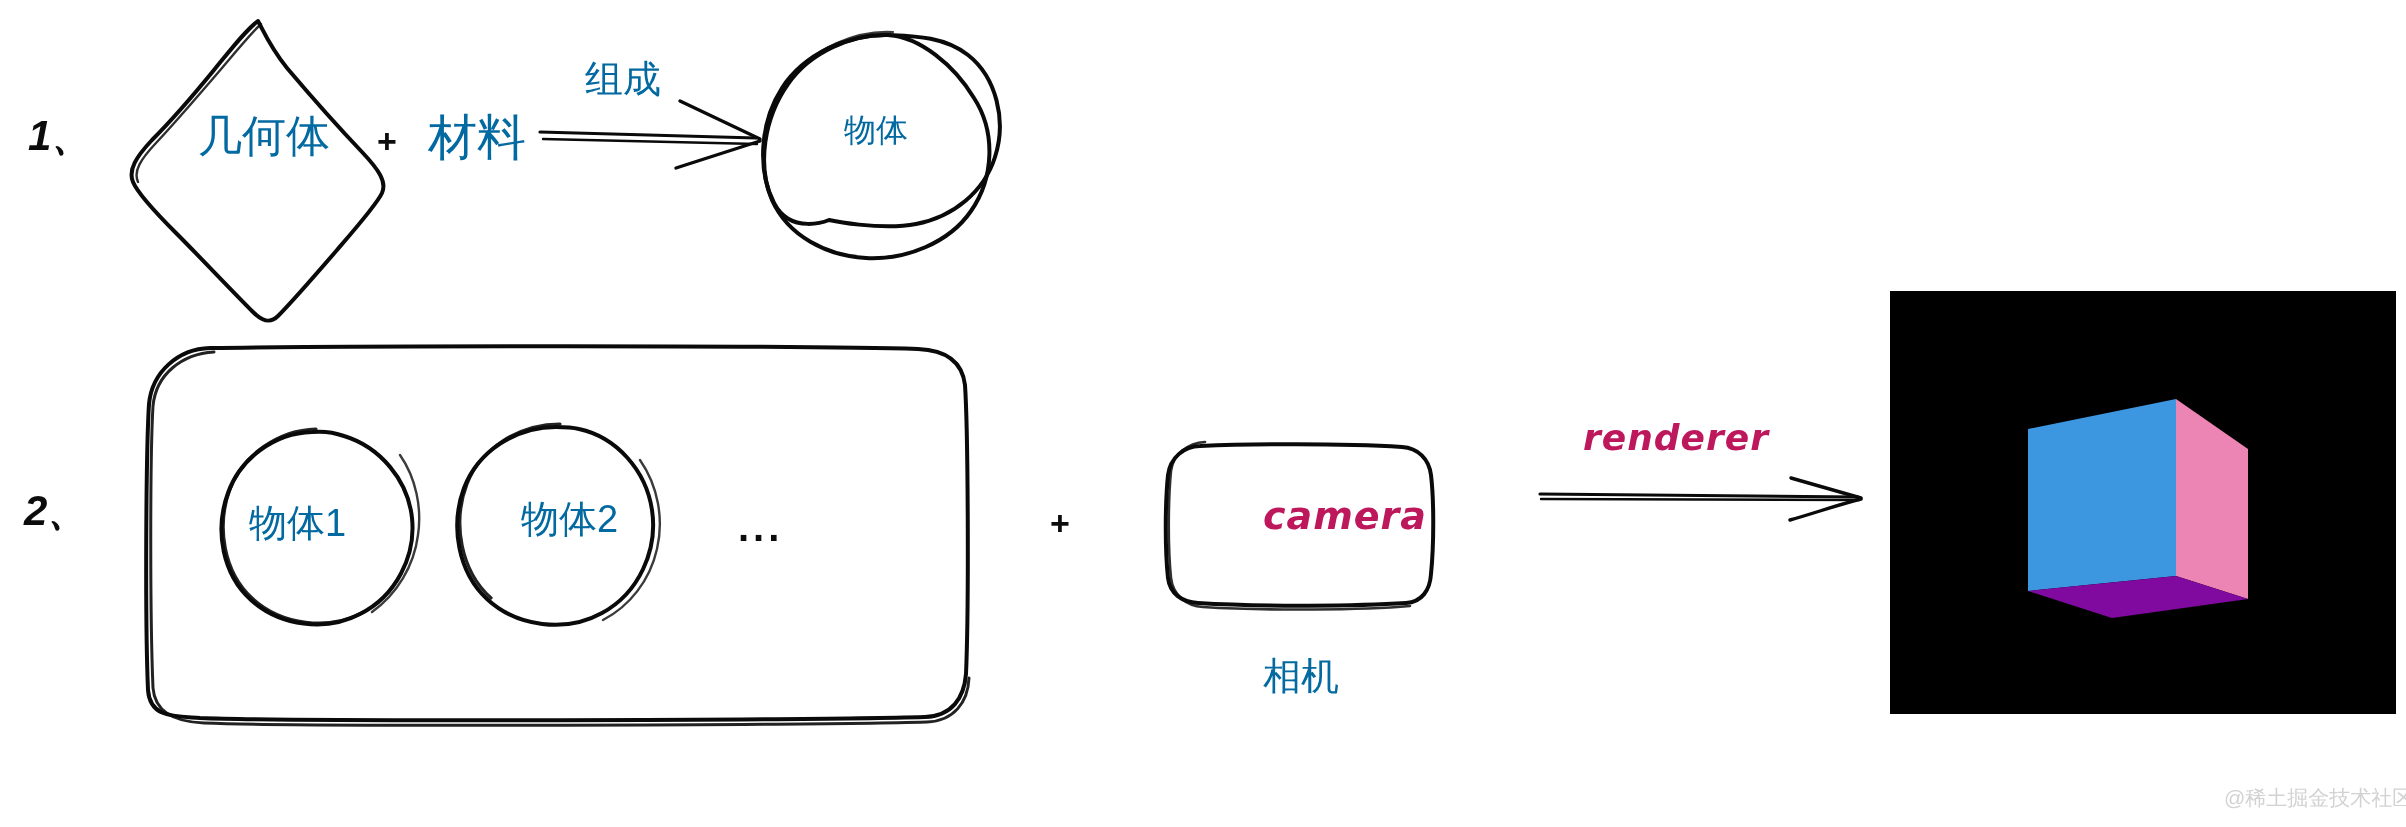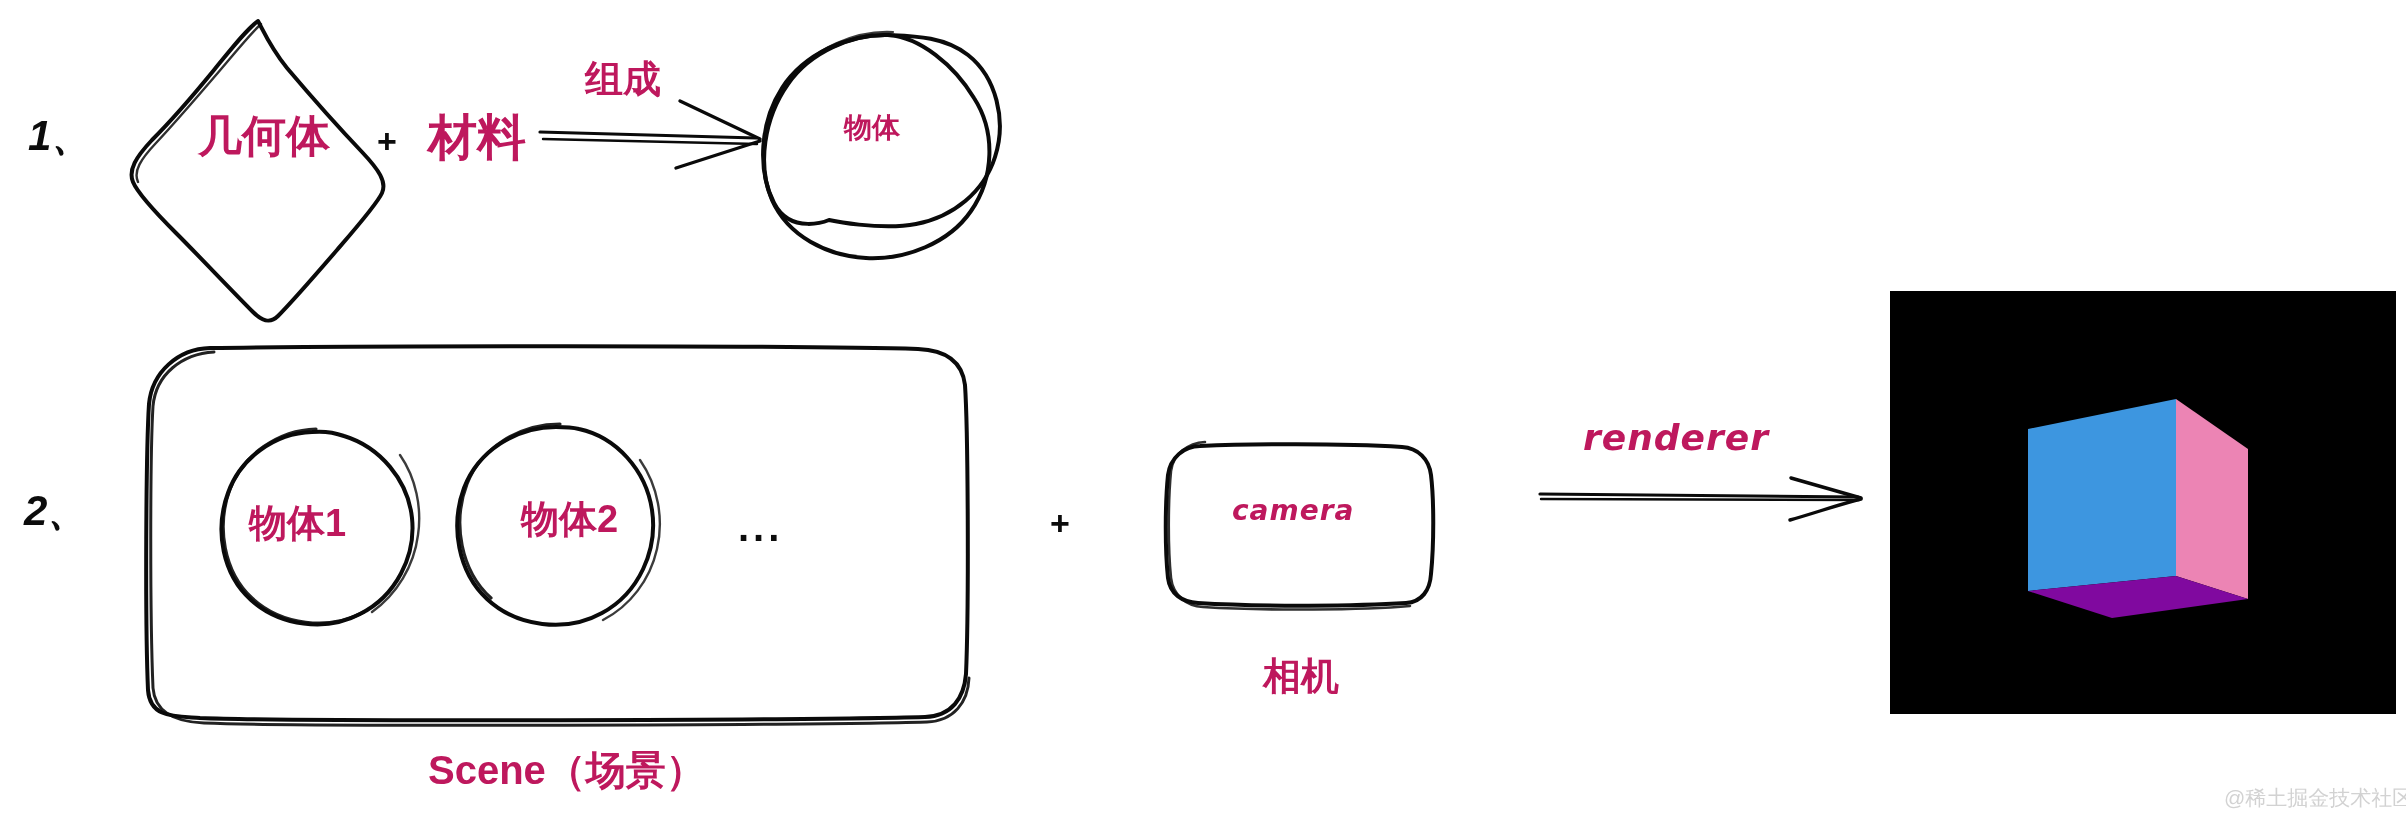--- a/index.html
+++ b/index.html
@@ -16,49 +16,48 @@
     width: 2406px;
     height: 827px;
     background: #ffffff;
     overflow: hidden;
   }
   .abs { position: absolute; }
 
   
   .cn {
     font-family: "Liberation Sans", "DejaVu Sans", sans-serif;
-    color: #be185d;
+    color: #0369a1;
     white-space: nowrap;
     line-height: 1;
-    font-weight: bold;
   }
   .hand {
     font-family: "DejaVu Sans", sans-serif;
     color: #be185d;
     white-space: nowrap;
     line-height: 1;
     font-weight: 600;
     font-style: italic;
     letter-spacing: 1px;
   }
 
   .step-num {
     font-size: 42px;
     font-weight: 600;
     font-style: italic;
     color: #0c0c0c;
   }
   .label-geo   { font-size: 44px; text-align: right; }
   .label-mat   { font-size: 49px; }
   .label-above { font-size: 38px; }
-  .label-obj   { font-size: 28px; }
+  .label-obj   { font-size: 32px; }
   .label-obj-n { font-size: 38px; text-align: right; }
   .plus-sign   { font-size: 34px; font-weight: 700; color: #0c0c0c; }
   .ellipsis    { font-size: 40px; font-weight: 700; color: #0c0c0c; letter-spacing: 4px;}
-  .label-camera{ font-size: 28px; }
+  .label-camera{ font-size: 38px; margin-left: 31px; }
   .label-cam-cn{ font-size: 38px; margin-top: 44px; }
   .label-renderer { font-size: 36px; }
   .label-scene { font-size: 40px; }
   .watermark {
     font-size: 21px;
     color: #d2d2d2;
     white-space: nowrap;
     font-family: "Liberation Sans", sans-serif;
   }
 
@@ -202,21 +201,20 @@
   <div class="abs ellipsis" style="left:738px; top:505px;">...</div>
 
   <div class="abs plus-sign" style="left:1050px; top:504px;">+</div>
 
   <div class="abs hand label-camera" style="left:1232px; top:497px;">camera</div>
 
   <div class="abs cn label-cam-cn" style="left:1263px; top:613px;">相机</div>
 
   <div class="abs hand label-renderer" style="left:1583px; top:420px;">renderer</div>
 
-  <div class="abs cn label-scene" style="left:428px; top:750px;">Scene（场景）</div>
 
   <div class="abs" id="render-panel" style="left:1890px; top:291px; width:506px; height:423px;">
     <svg width="506" height="423" viewBox="0 0 506 423">
       <rect x="0" y="0" width="506" height="423" fill="#000000"></rect>
 
       <polygon points="138,138 286,108 286,285 138,300" fill="#3d96e0"></polygon>
 
       <polygon points="286,108 358,158 358,308 286,285" fill="#ec84b4"></polygon>
 
       <polygon points="138,300 286,285 358,308 222,327" fill="#80099f"></polygon>

